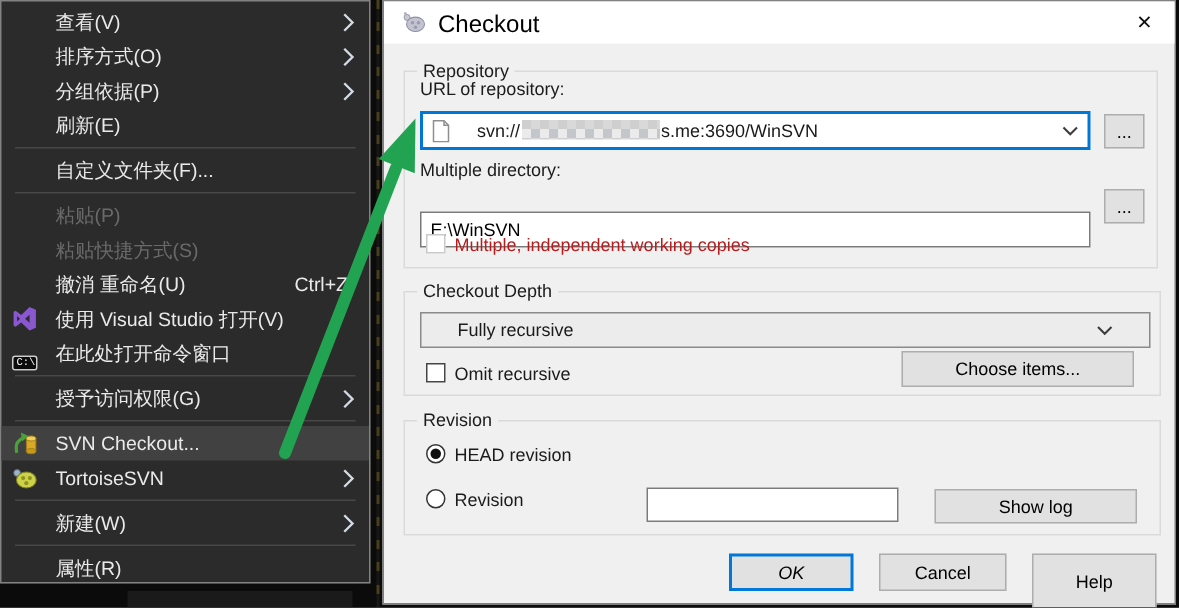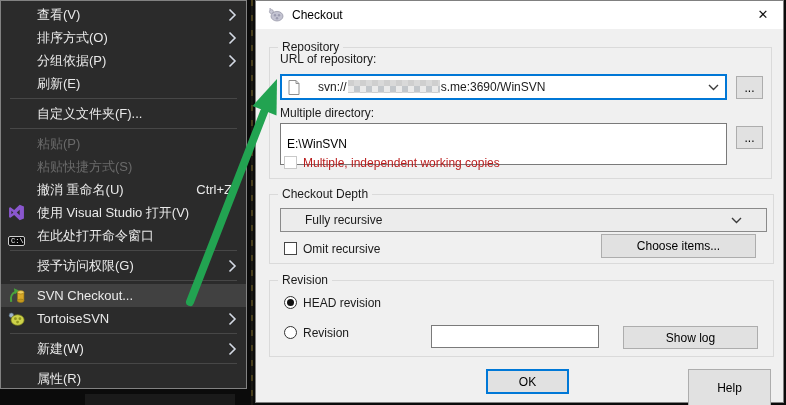--- a/index.html
+++ b/index.html
@@ -25,21 +25,21 @@
 
   .cmdico{box-sizing:border-box;width:16px;height:14px;margin-top:2px;background:#0c0c0c;
           border:1px solid #cfcfcf;border-radius:2px;color:#fff;font-size:7px;line-height:8px;
           padding-left:2px;font-family:"Liberation Mono",monospace;}
 
   
   .dlg{position:absolute;left:255px;top:0;width:529px;height:403px;background:#f0f0f0;
        border:1px solid #808080;box-sizing:border-box;font-size:12px;color:#1b1b1b;}
   .tbar{position:absolute;left:0;top:0;width:100%;height:28px;background:#ffffff;}
   .tico{position:absolute;left:12px;top:6px;}
-  .ttxt{position:absolute;left:36px;top:7px;font-size:12px;color:#000;}
+  .ttxt{position:absolute;left:36px;top:7px;font-size:16px;color:#000;}
   .tclose{position:absolute;right:8px;top:4px;width:24px;height:20px;text-align:center;
           line-height:20px;font-size:13px;color:#111;cursor:default;}
 
   .grp{position:absolute;border:1px solid #dadada;box-sizing:border-box;}
   .glbl{position:absolute;top:-8px;left:8px;background:#f0f0f0;padding:0 4px;line-height:14px;}
 
   .lab{position:absolute;}
 
   .combo{position:absolute;box-sizing:border-box;background:#fff;border:2px solid #0077d6;
          display:flex;align-items:center;padding:0 6px;}
@@ -48,21 +48,21 @@
   .mosaic{display:inline-block;width:92px;height:13px;vertical-align:-2px;margin:0 1px;
     background:conic-gradient(#d9d9d9 25%,#c3c7cb 0 50%,#ebebeb 0 75%,#cfcfcf 0) 0 0/12px 12px;}
 
   .tfield{position:absolute;box-sizing:border-box;background:#fff;border:1px solid #7a7a7a;
           padding:0 6px;font-size:12px;font-family:"Liberation Sans",sans-serif;color:#000;}
   input.tfield{outline:none;}
 
   .btn{position:absolute;box-sizing:border-box;background:#e1e1e1;border:1px solid #adadad;
        font-size:12px;text-align:center;color:#000;font-family:"Liberation Sans",sans-serif;
        display:flex;align-items:center;justify-content:center;cursor:default;}
-  .btn.def{border:2px solid #0078d7;}
+  .btn.def{border:2px solid #0078d7;font-style:italic;}
 
   .ddown{position:absolute;box-sizing:border-box;background:#ececec;border:1px solid #8a8a8a;
          display:flex;align-items:center;padding:0 24px;}
   .ddown .flex{flex:1;}
 
   .cbx{position:absolute;width:13px;height:13px;box-sizing:border-box;background:#fff;
        border:1px solid #454545;}
   .cbx.dis{border-color:#c9c9c9;}
   .rad{position:absolute;width:13px;height:13px;box-sizing:border-box;background:#fff;
        border:1px solid #333;border-radius:50%;}
@@ -208,21 +208,21 @@
       <span class="flex"></span>
       <svg width="11" height="7" viewBox="0 0 11 7">
           <path d="M1 1l4.5 4.5L10 1" fill="none" stroke="#3c3c3c" stroke-width="1.4"></path>
         </svg>
     </div>
     <div class="btn" style="left:480px;top:75px;width:27px;height:23px;">
         <span>...</span>
       </div>
 
     <span class="lab" style="left:24px;top:105px;">Multiple directory:</span>
-    <input class="tfield" style="left: 24px; top: 122px; width: 447px; height: 42px;" value="E:\WinSVN">
+    <input class="tfield" style="left: 24px; top: 140px; width: 447px; height: 24px;" value="E:\WinSVN">
     <div class="btn" style="left:480px;top:125px;width:27px;height:23px;">
         <span>...</span>
       </div>
 
     <span class="cbx dis" style="left:28px;top:155px;"></span>
     <span class="lab gray" style="left:47px;top:155px;">Multiple, independent working copies</span>
 
     <div class="grp" style="left:13px;top:193px;width:505px;height:70px;">
       <span class="glbl">Checkout Depth</span>
     </div>
@@ -247,20 +247,23 @@
     <span class="rad" style="left:28px;top:325px;"></span>
     <span class="lab" style="left:47px;top:325px;">Revision</span>
     <input class="tfield" style="left: 175px; top: 324px; width: 168px; height: 23px;" value="">
     <div class="btn" style="left:367px;top:325px;width:135px;height:23px;">
         <span>Show log</span>
       </div>
 
     <div class="btn def" style="left:230px;top:368px;width:83px;height:25px;">
         <span>OK</span>
       </div>
+    <div class="btn" style="left:330px;top:368px;width:85px;height:25px;">
+        <span>Cancel</span>
+      </div>
     <div class="btn" style="left:432px;top:368px;width:83px;height:38px;">
         <span>Help</span>
       </div>
   </div>
 
   <svg class="arrow-ovl" width="786" height="405" viewBox="0 0 786 405">
     <line x1="190" y1="302" x2="264" y2="112" stroke="#22a351" stroke-width="8" stroke-linecap="round"></line>
     <polygon points="277,79 276.5,115.5 252.5,106" fill="#22a351"></polygon>
   </svg>
 

